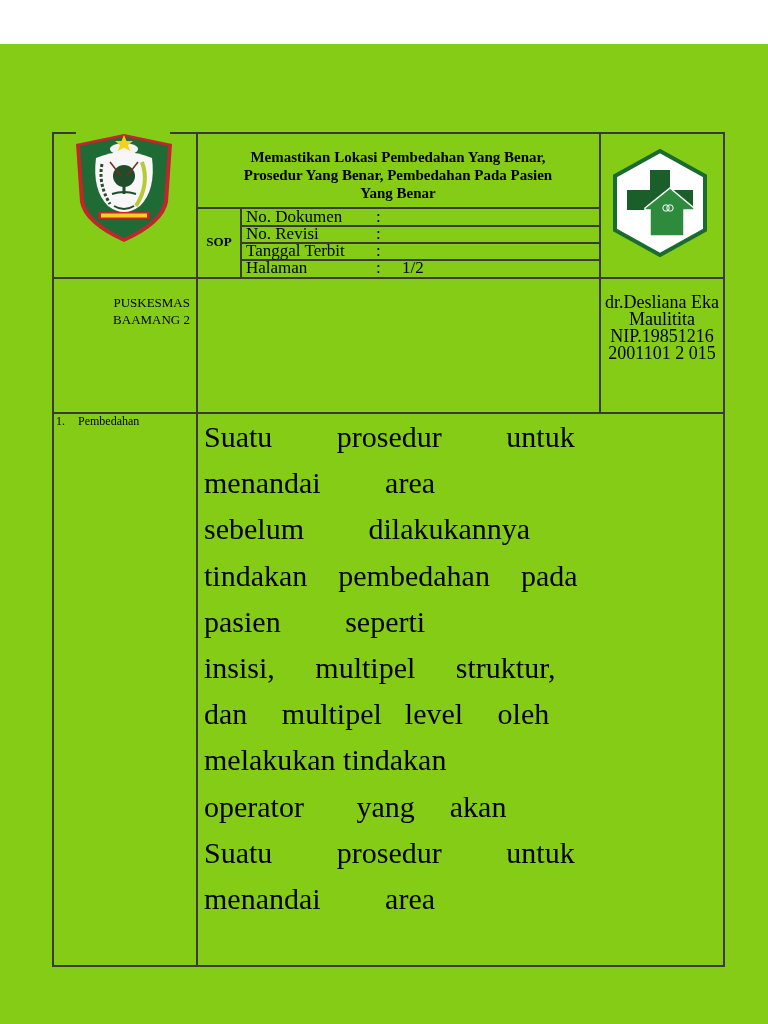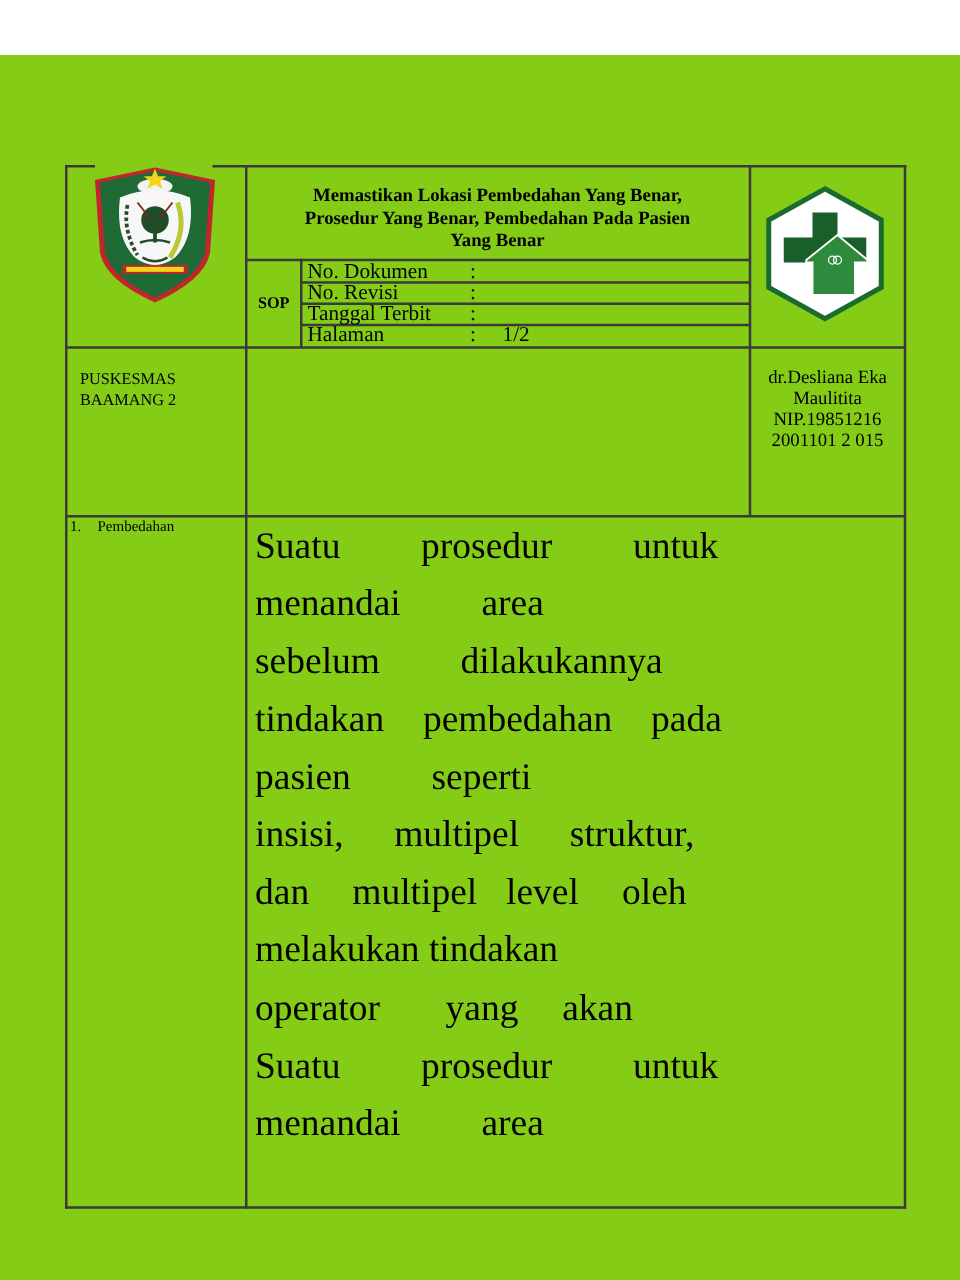--- a/index.html
+++ b/index.html
@@ -14,24 +14,24 @@
   .title-text { position: absolute; left: 198px; top: 104px; width: 400px;
                 text-align: center; font-weight: bold; font-size: 15px; line-height: 18px; }
 
   .sop-label { position: absolute; left: 198px; top: 190px; width: 42px; text-align: center;
                font-weight: bold; font-size: 13px; }
   .meta-row { position: absolute; left: 246px; font-size: 17px; line-height: 17px; height: 17px; white-space: nowrap; }
   .meta-row .k { display: inline-block; width: 130px; }
   .meta-row .c { display: inline-block; width: 26px; }
   .meta-row .v { display: inline-block; }
 
-  .org { position: absolute; left: 64px; top: 250px; width: 138px; text-align: left;
+  .org { position: absolute; left: 52px; top: 250px; width: 138px; text-align: right;
          font-size: 13px; line-height: 17px; }
   .signer { position: absolute; left: 603px; top: 250px; width: 118px; text-align: center;
-            font-size: 15px; line-height: 17px; }
+            font-size: 18px; line-height: 17px; }
   .section-label { position: absolute; left: 56px; top: 369px; font-size: 12px; line-height: 16px; }
   .section-label .num { display: inline-block; width: 22px; }
 
   .body-text { position: absolute; left: 204px; top: 370px; width: 510px;
                font-size: 30px; line-height: 46.2px; }
   .body-text .ln { display: block; white-space: nowrap; height: 46.2px; }
 
   .logo-left { position: absolute; left: 74px; top: 88px; width: 100px; height: 112px; }
   .logo-right { position: absolute; left: 610px; top: 104px; width: 100px; height: 110px; }
 </style>

